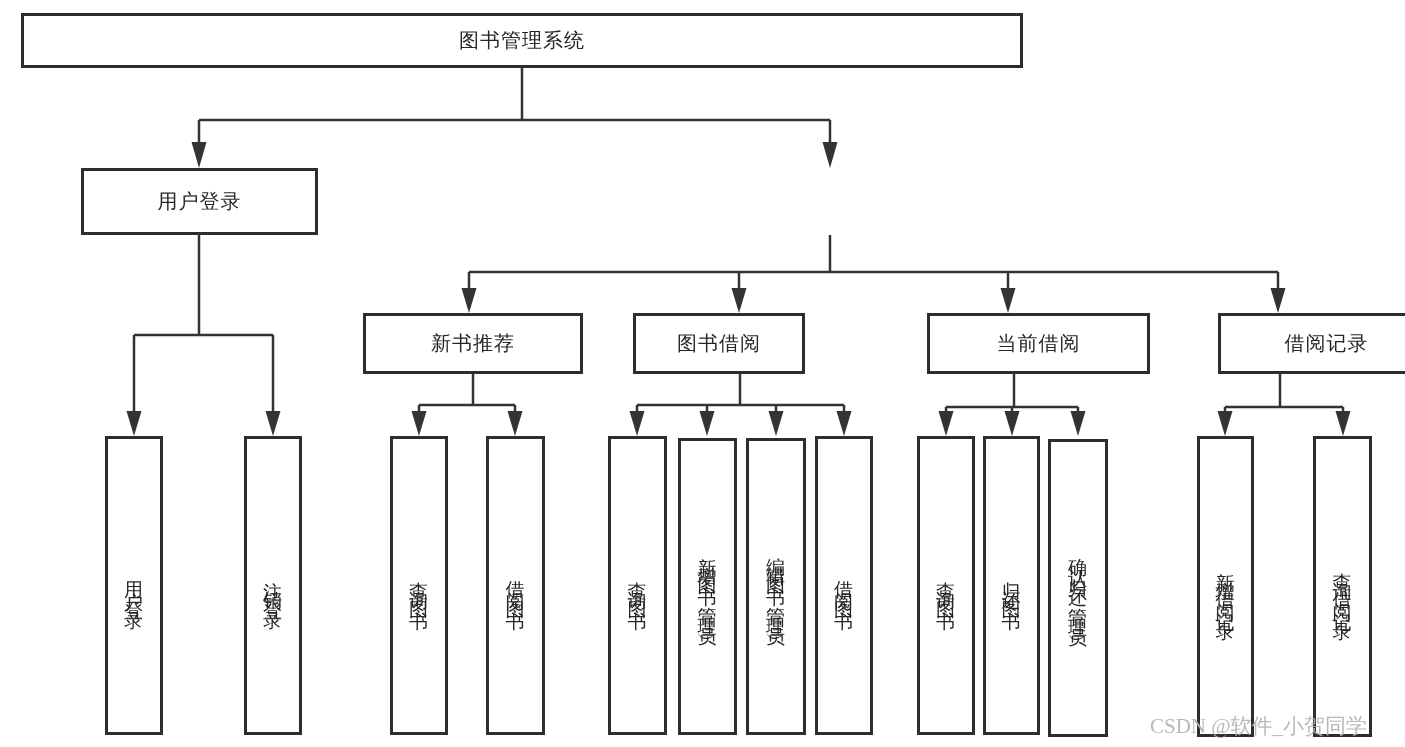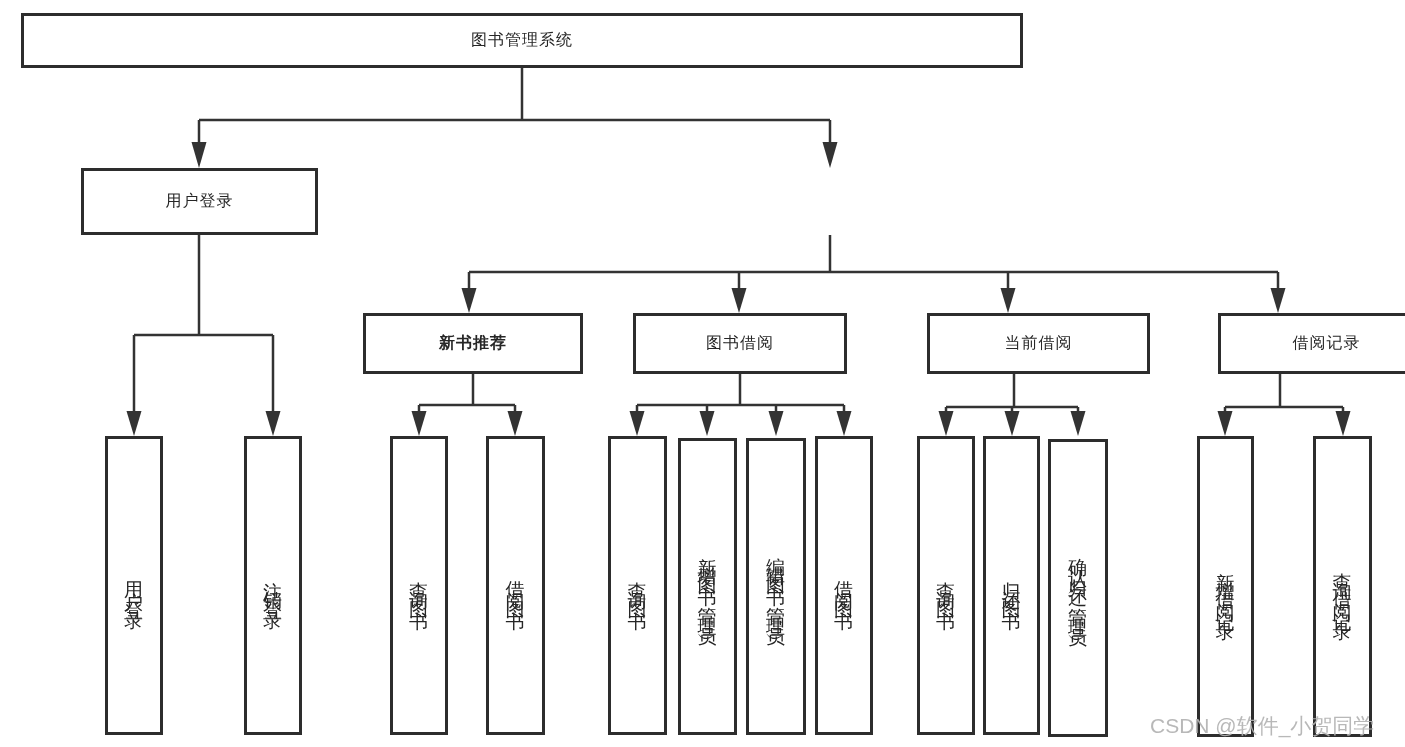--- a/index.html
+++ b/index.html
@@ -21,37 +21,38 @@
     position: absolute;
     box-sizing: border-box;
     border: 3px solid #2d2d2d;
     background: #ffffff;
     color: #262626;
     display: flex;
     align-items: center;
     justify-content: center;
     z-index: 2;
   }
-  .hnode { font-size: 16px; letter-spacing: 1px; }
+  .hnode { font-size: 20px; letter-spacing: 1px; }
   .vnode {
     writing-mode: vertical-rl;
     text-orientation: mixed;
     font-size: 19px;
     letter-spacing: 10px;
     line-height: 1;
   }
   .watermark {
     position: absolute;
     left: 1150px;
     top: 712px;
     width: 250px;
     font-size: 21px;
     color: rgba(178,178,178,0.92);
     white-space: nowrap;
     z-index: 3;
+    font-family: Liberation Serif, serif;
   }
 </style>
 </head>
 <body>
 
 <div class="canvas">
 
   <svg class="connectors" viewBox="0 0 1405 747" xmlns="http://www.w3.org/2000/svg">
     <g stroke="#333333" stroke-width="2.5" fill="none">
 
@@ -122,22 +123,22 @@
 
       <polygon points="1217.5,411 1232.5,411 1225,436"></polygon>
       <polygon points="1335.5,411 1350.5,411 1343,436"></polygon>
     </g>
   </svg>
 
   <div class="node hnode" style="left:21px; top:13px; width:1002px; height:55px;">图书管理系统</div>
 
   <div class="node hnode" style="left:81px; top:168px; width:237px; height:67px;">用户登录</div>
 
-  <div class="node hnode" style="left:363px; top:313px; width:220px; height:61px;font-weight:bold;">新书推荐</div>
-  <div class="node hnode" style="left:633px; top:313px; width:214px; height:61px;">图书借阅</div>
+  <div class="node hnode" style="left:363px; top:313px; width:220px; height:61px;">新书推荐</div>
+  <div class="node hnode" style="left:633px; top:313px; width:172px; height:61px;">图书借阅</div>
   <div class="node hnode" style="left:903px; top:313px; width:223px; height:61px;margin-left:24px;">当前借阅</div>
   <div class="node hnode" style="left:1172px; top:313px; width:217px; height:61px;margin-left:46px;">借阅记录</div>
 
   <div class="node vnode" style="left:105px; top:436px; width:58px; height:299px;">用户登录</div>
   <div class="node vnode" style="left:244px; top:436px; width:58px; height:299px;">注销登录</div>
 
   <div class="node vnode" style="left:390px; top:436px; width:58px; height:299px;">查询图书</div>
   <div class="node vnode" style="left:486px; top:436px; width:59px; height:299px;">借阅图书</div>
 
   <div class="node vnode" style="left:608px; top:436px; width:59px; height:299px;">查询图书</div>

